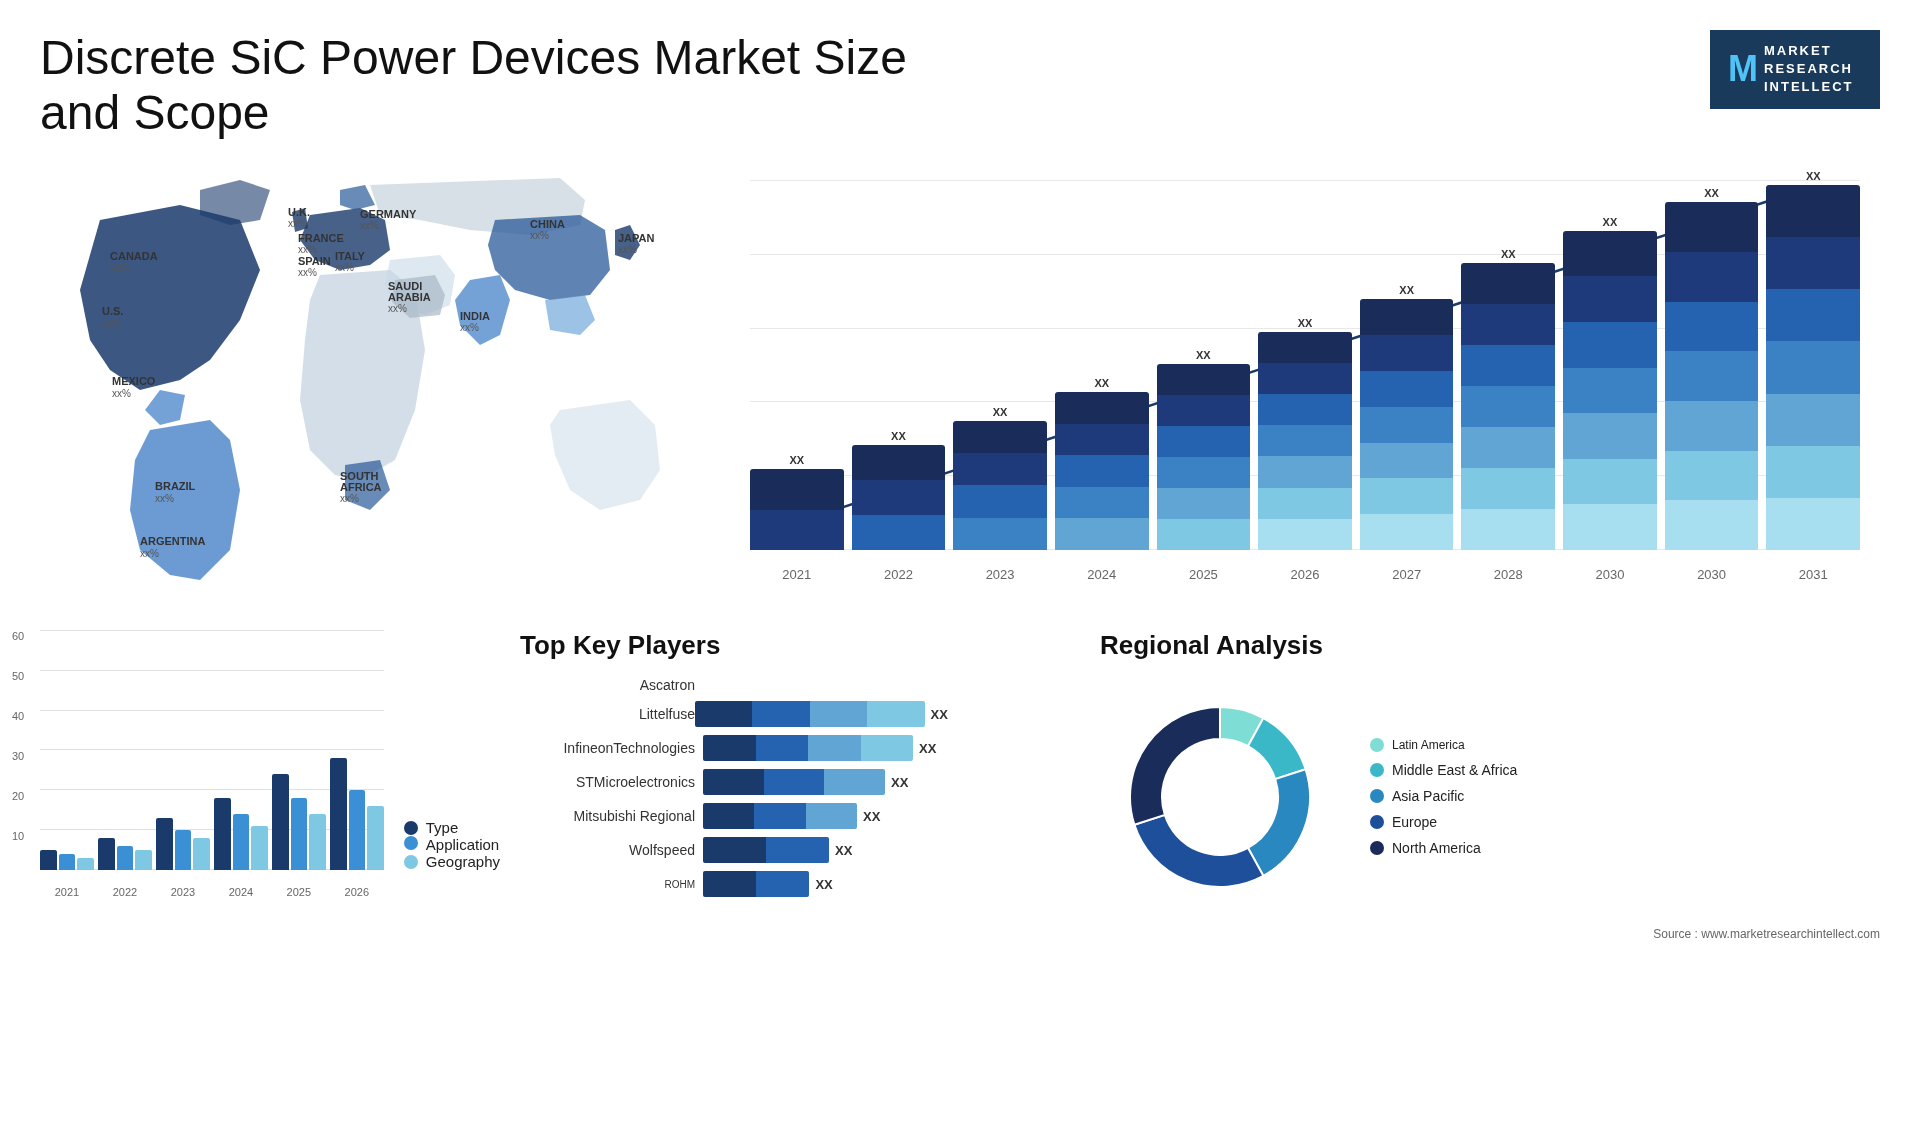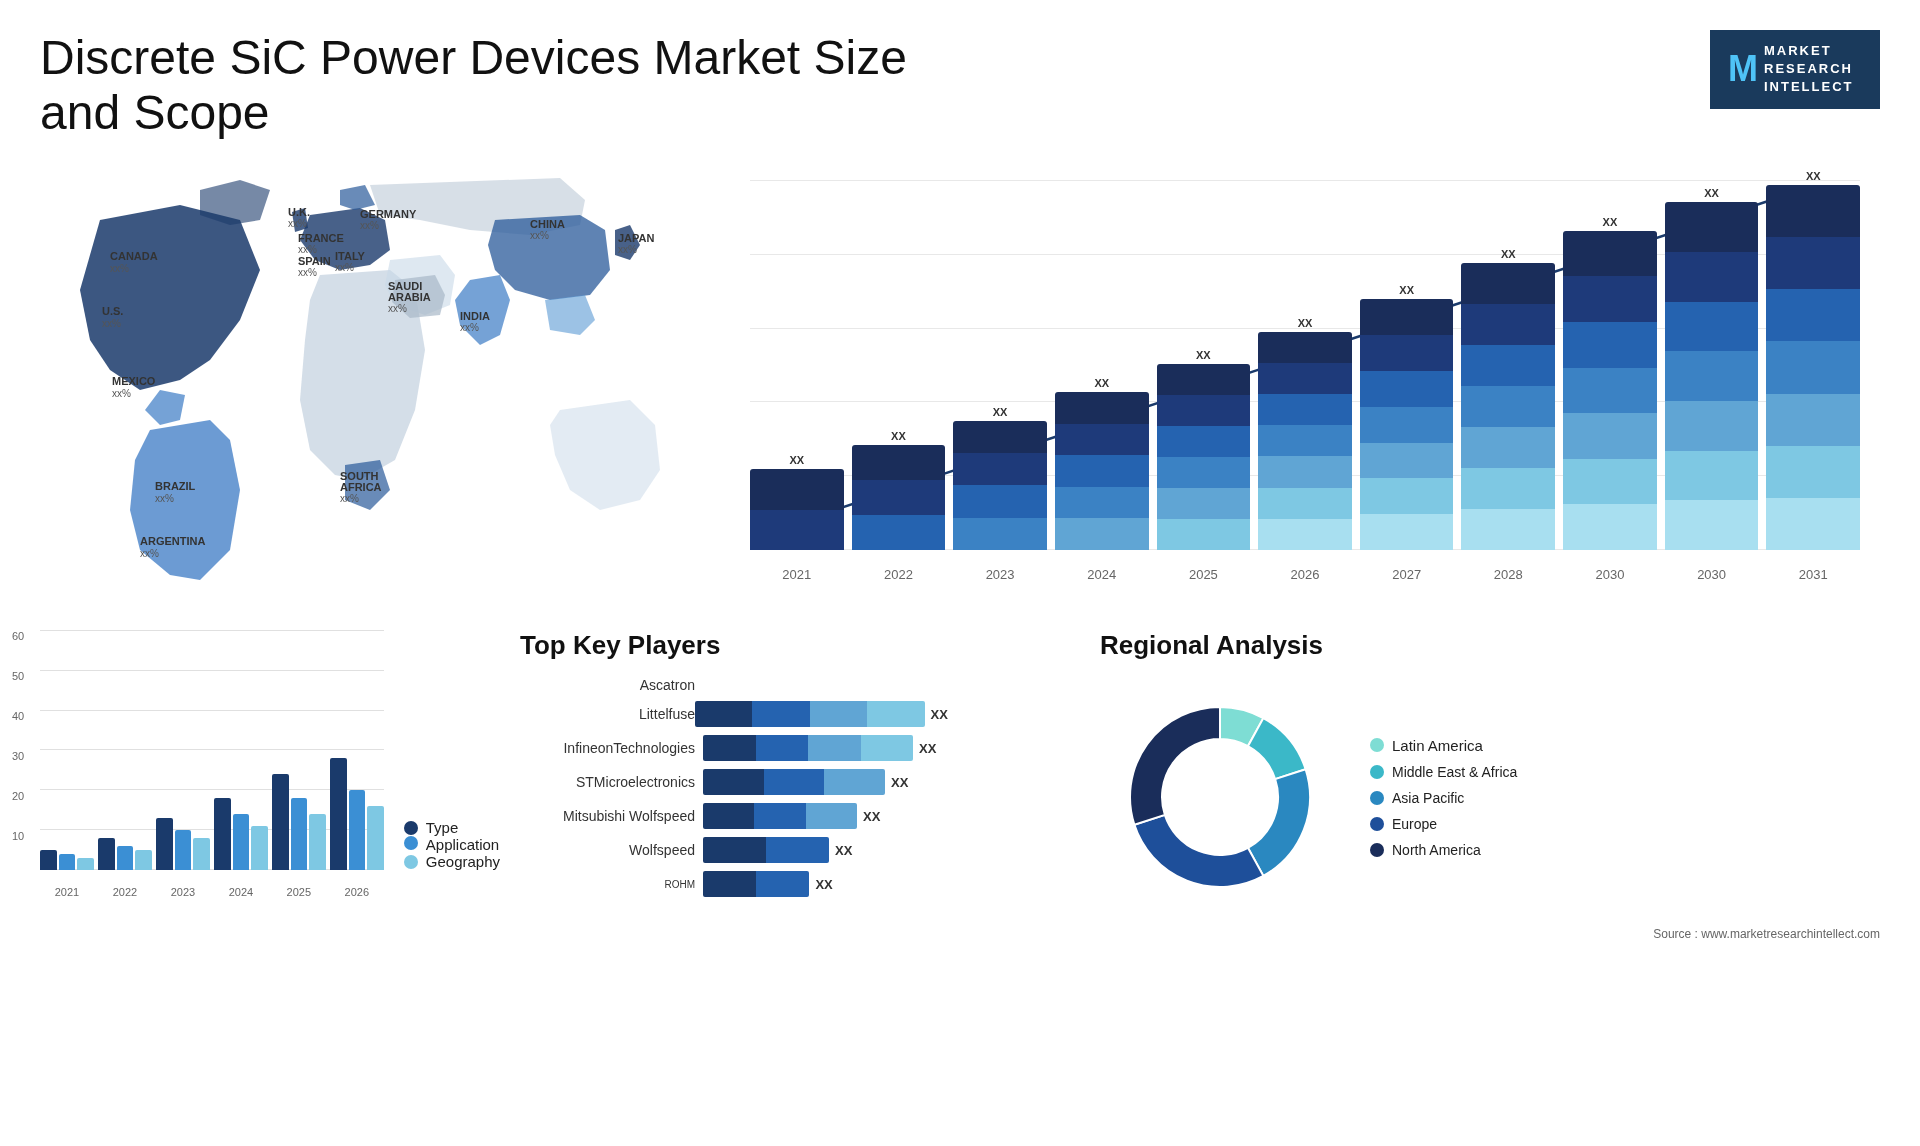--- a/index.html
+++ b/index.html
@@ -461,21 +461,21 @@
           <div style="flex: 1 1 0%; display: flex; align-items: center; gap: 6px;">
             <div style="display: flex; height: 26px; width: 182px; border-radius: 2px; overflow: hidden;">
               <div style="flex: 1 1 0%; background: rgb(26, 58, 107);"></div>
               <div style="flex: 1 1 0%; background: rgb(37, 99, 176);"></div>
               <div style="flex: 1 1 0%; background: rgb(96, 165, 212);"></div>
             </div>
             <span style="font-size: 13px; color: rgb(51, 51, 51); font-weight: 600;">XX</span>
           </div>
         </div>
         <div style="display: flex; align-items: center; margin-bottom: 8px; gap: 8px;">
-          <div style="font-size: 14px; color: rgb(51, 51, 51); width: 175px; text-align: right; flex-shrink: 0;">Mitsubishi Wolfspeed</div>
+          <div style="font-size: 14px; color: rgb(51, 51, 51); width: 175px; text-align: right; flex-shrink: 0;">Mitsubishi Regional</div>
           <div style="flex: 1 1 0%; display: flex; align-items: center; gap: 6px;">
             <div style="display: flex; height: 26px; width: 154px; border-radius: 2px; overflow: hidden;">
               <div style="flex: 1 1 0%; background: rgb(26, 58, 107);"></div>
               <div style="flex: 1 1 0%; background: rgb(37, 99, 176);"></div>
               <div style="flex: 1 1 0%; background: rgb(96, 165, 212);"></div>
             </div>
             <span style="font-size: 13px; color: rgb(51, 51, 51); font-weight: 600;">XX</span>
           </div>
         </div>
         <div style="display: flex; align-items: center; margin-bottom: 8px; gap: 8px;">
@@ -507,21 +507,21 @@
       <div class="donut-canvas">
         <svg viewBox="0 0 240 240" width="240" height="240" id="donut-svg">
         <path d="M 120 30 A 90 90 0 0 1 163.3578306691544 41.13239879605227 L 147.94171309789948 69.17421255745592 A 58 58 0 0 0 120 62 Z" fill="#7eddd4" stroke="#fff" stroke-width="2"></path>
             <path d="M 163.3578306691544 41.13239879605227 A 90 90 0 0 1 205.59508646656383 92.18847050625473 L 175.1612779451189 102.07701432625305 A 58 58 0 0 0 147.94171309789948 69.17421255745592 Z" fill="#3bb8c8" stroke="#fff" stroke-width="2"></path>
             <path d="M 205.59508646656383 92.18847050625473 A 90 90 0 0 1 163.3578306691544 198.86760120394771 L 147.9417130978995 170.82578744254408 A 58 58 0 0 0 175.1612779451189 102.07701432625305 Z" fill="#2a88c0" stroke="#fff" stroke-width="2"></path>
             <path d="M 163.3578306691544 198.86760120394771 A 90 90 0 0 1 34.404913533436186 147.81152949374527 L 64.83872205488109 137.92298567374695 A 58 58 0 0 0 147.9417130978995 170.82578744254408 Z" fill="#1e4f9a" stroke="#fff" stroke-width="2"></path>
             <path d="M 34.404913533436186 147.81152949374527 A 90 90 0 0 1 119.99999999999999 30 L 119.99999999999999 62 A 58 58 0 0 0 64.83872205488109 137.92298567374695 Z" fill="#1a2d5a" stroke="#fff" stroke-width="2"></path>
           </svg>
       </div>
       <div class="regional-legend" id="regional-legend">
-      <div style="display: flex; align-items: center; gap: 8px; font-size: 15px;">
+      <div style="display: flex; align-items: center; gap: 8px; font-size: 12px;">
             <div style="width: 14px; height: 14px; border-radius: 50%; background: rgb(126, 221, 212); flex-shrink: 0;"></div>
             <span>Latin America</span>
           </div>
           <div style="display: flex; align-items: center; gap: 8px; font-size: 14px;">
             <div style="width: 14px; height: 14px; border-radius: 50%; background: rgb(59, 184, 200); flex-shrink: 0;"></div>
             <span>Middle East &amp; Africa</span>
           </div>
           <div style="display: flex; align-items: center; gap: 8px; font-size: 14px;">
             <div style="width: 14px; height: 14px; border-radius: 50%; background: rgb(42, 136, 192); flex-shrink: 0;"></div>
             <span>Asia Pacific</span>

